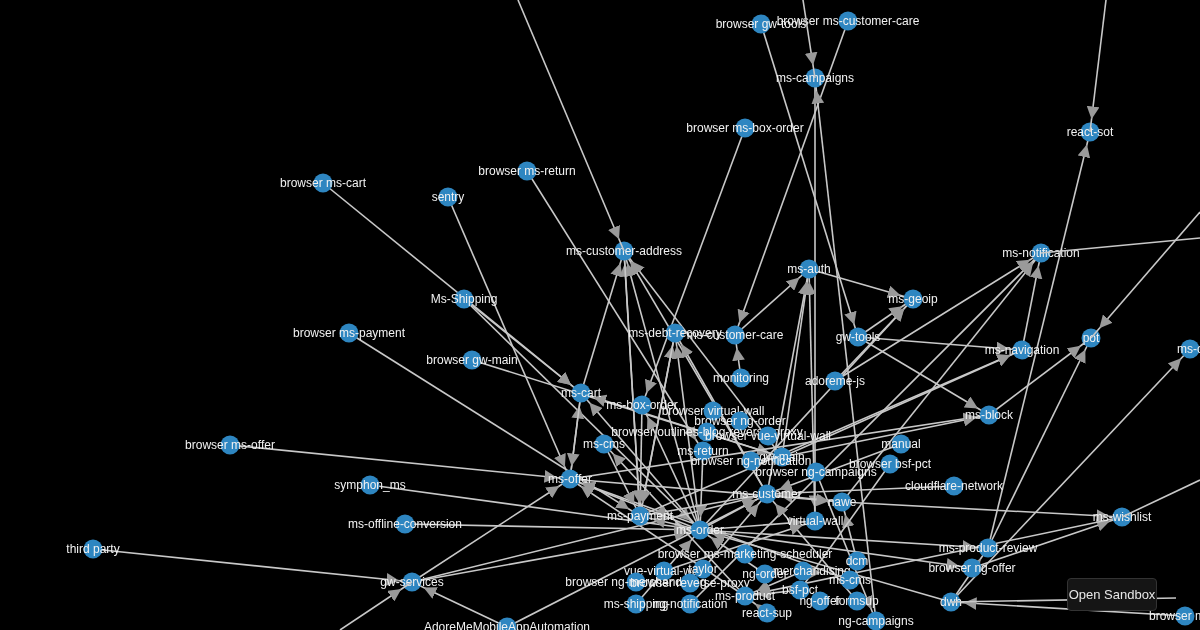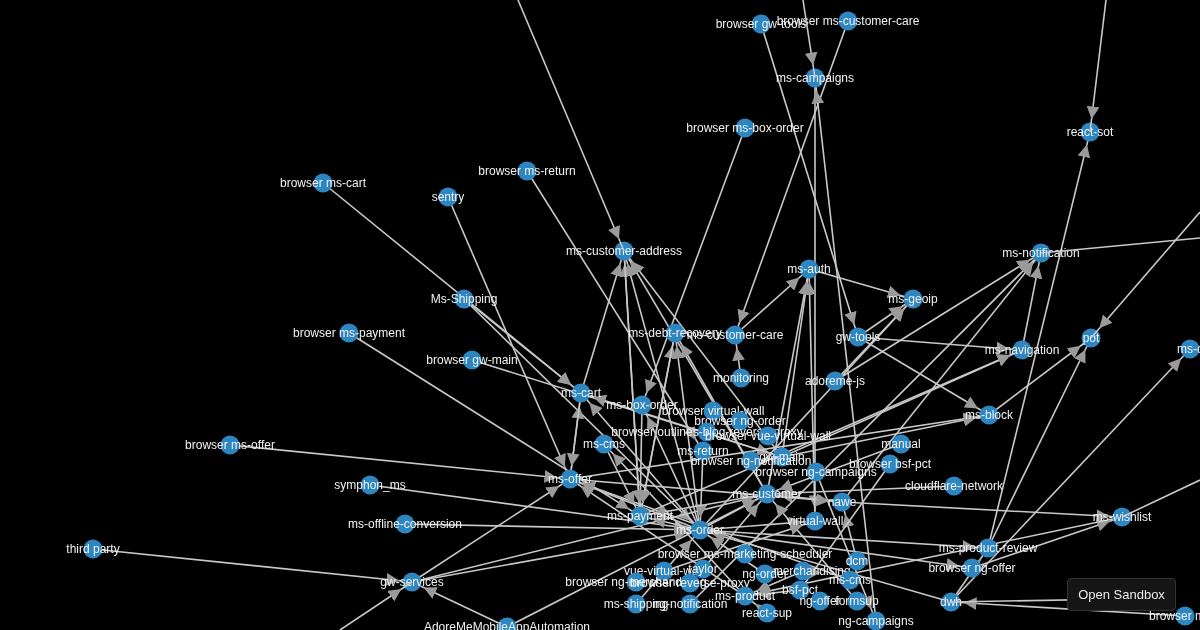--- a/index.html
+++ b/index.html
@@ -2,21 +2,21 @@
 <html><head>
 <meta charset="utf-8">
 <style>
   html, body { margin: 0; padding: 0; background: #000; width: 1200px; height: 630px; overflow: hidden; }
   body { font-family: "Liberation Sans", sans-serif; position: relative; }
   #graph { position: absolute; left: 0; top: 0; width: 1200px; height: 630px; }
   .edge { stroke: #c8c8c8; stroke-width: 1.6; fill: none; }
   .node circle { fill: #2e86c1; }
   .node text { fill: #f2f2f2; font-size: 12px; font-family: "Liberation Sans", sans-serif; text-anchor: middle; dominant-baseline: central; }
   .sandbox-btn {
-    position: absolute; left: 1067px; top: 578px; width: 109px; height: 33px;
+    position: absolute; left: 1067px; top: 578px; width: 90px; height: 33px;
     background: #151515; border: 1px solid #333; border-radius: 4px; color: #e8e8e8;
     font-size: 13px; display: flex; align-items: center; justify-content: center; box-sizing: border-box; cursor: pointer;
   }
 </style>
 </head>
 <body>
 
 <svg id="graph" viewBox="0 0 1200 630">
   <defs>
     <marker id="arrow" viewBox="0 0 10 10" refX="20" refY="5" markerWidth="8" markerHeight="8" orient="auto-start-reverse">

